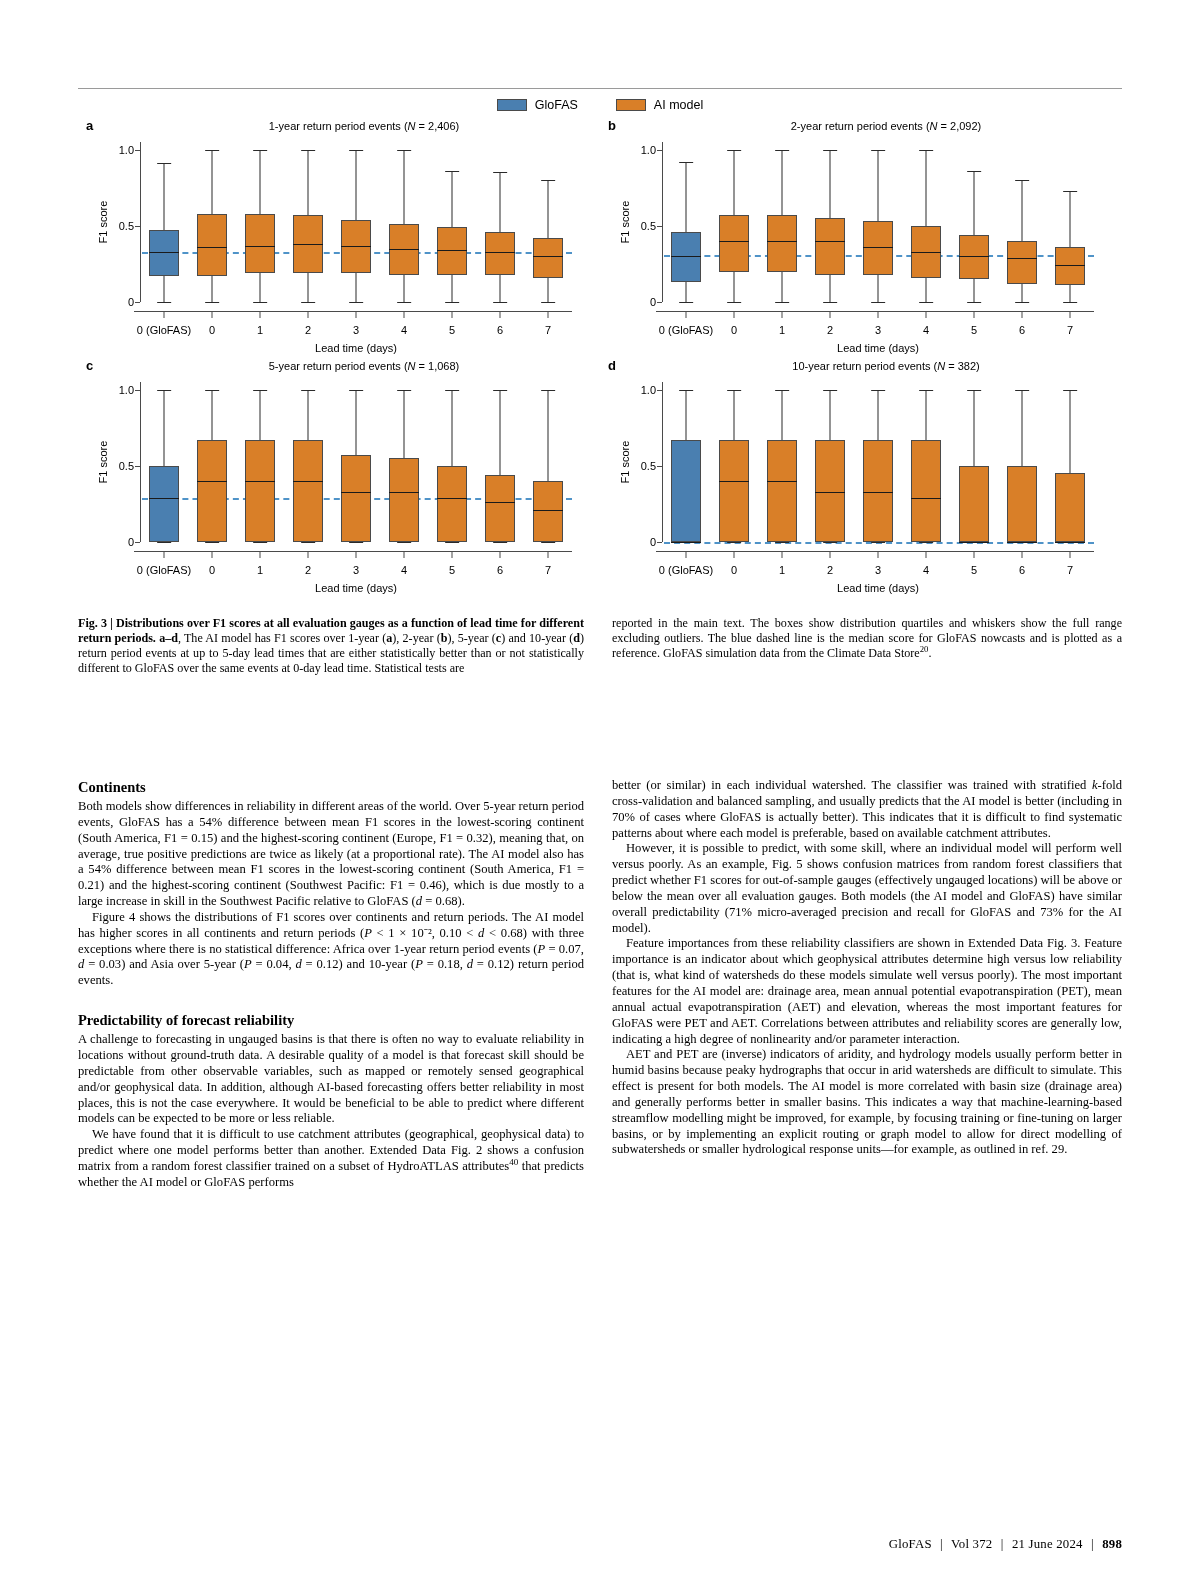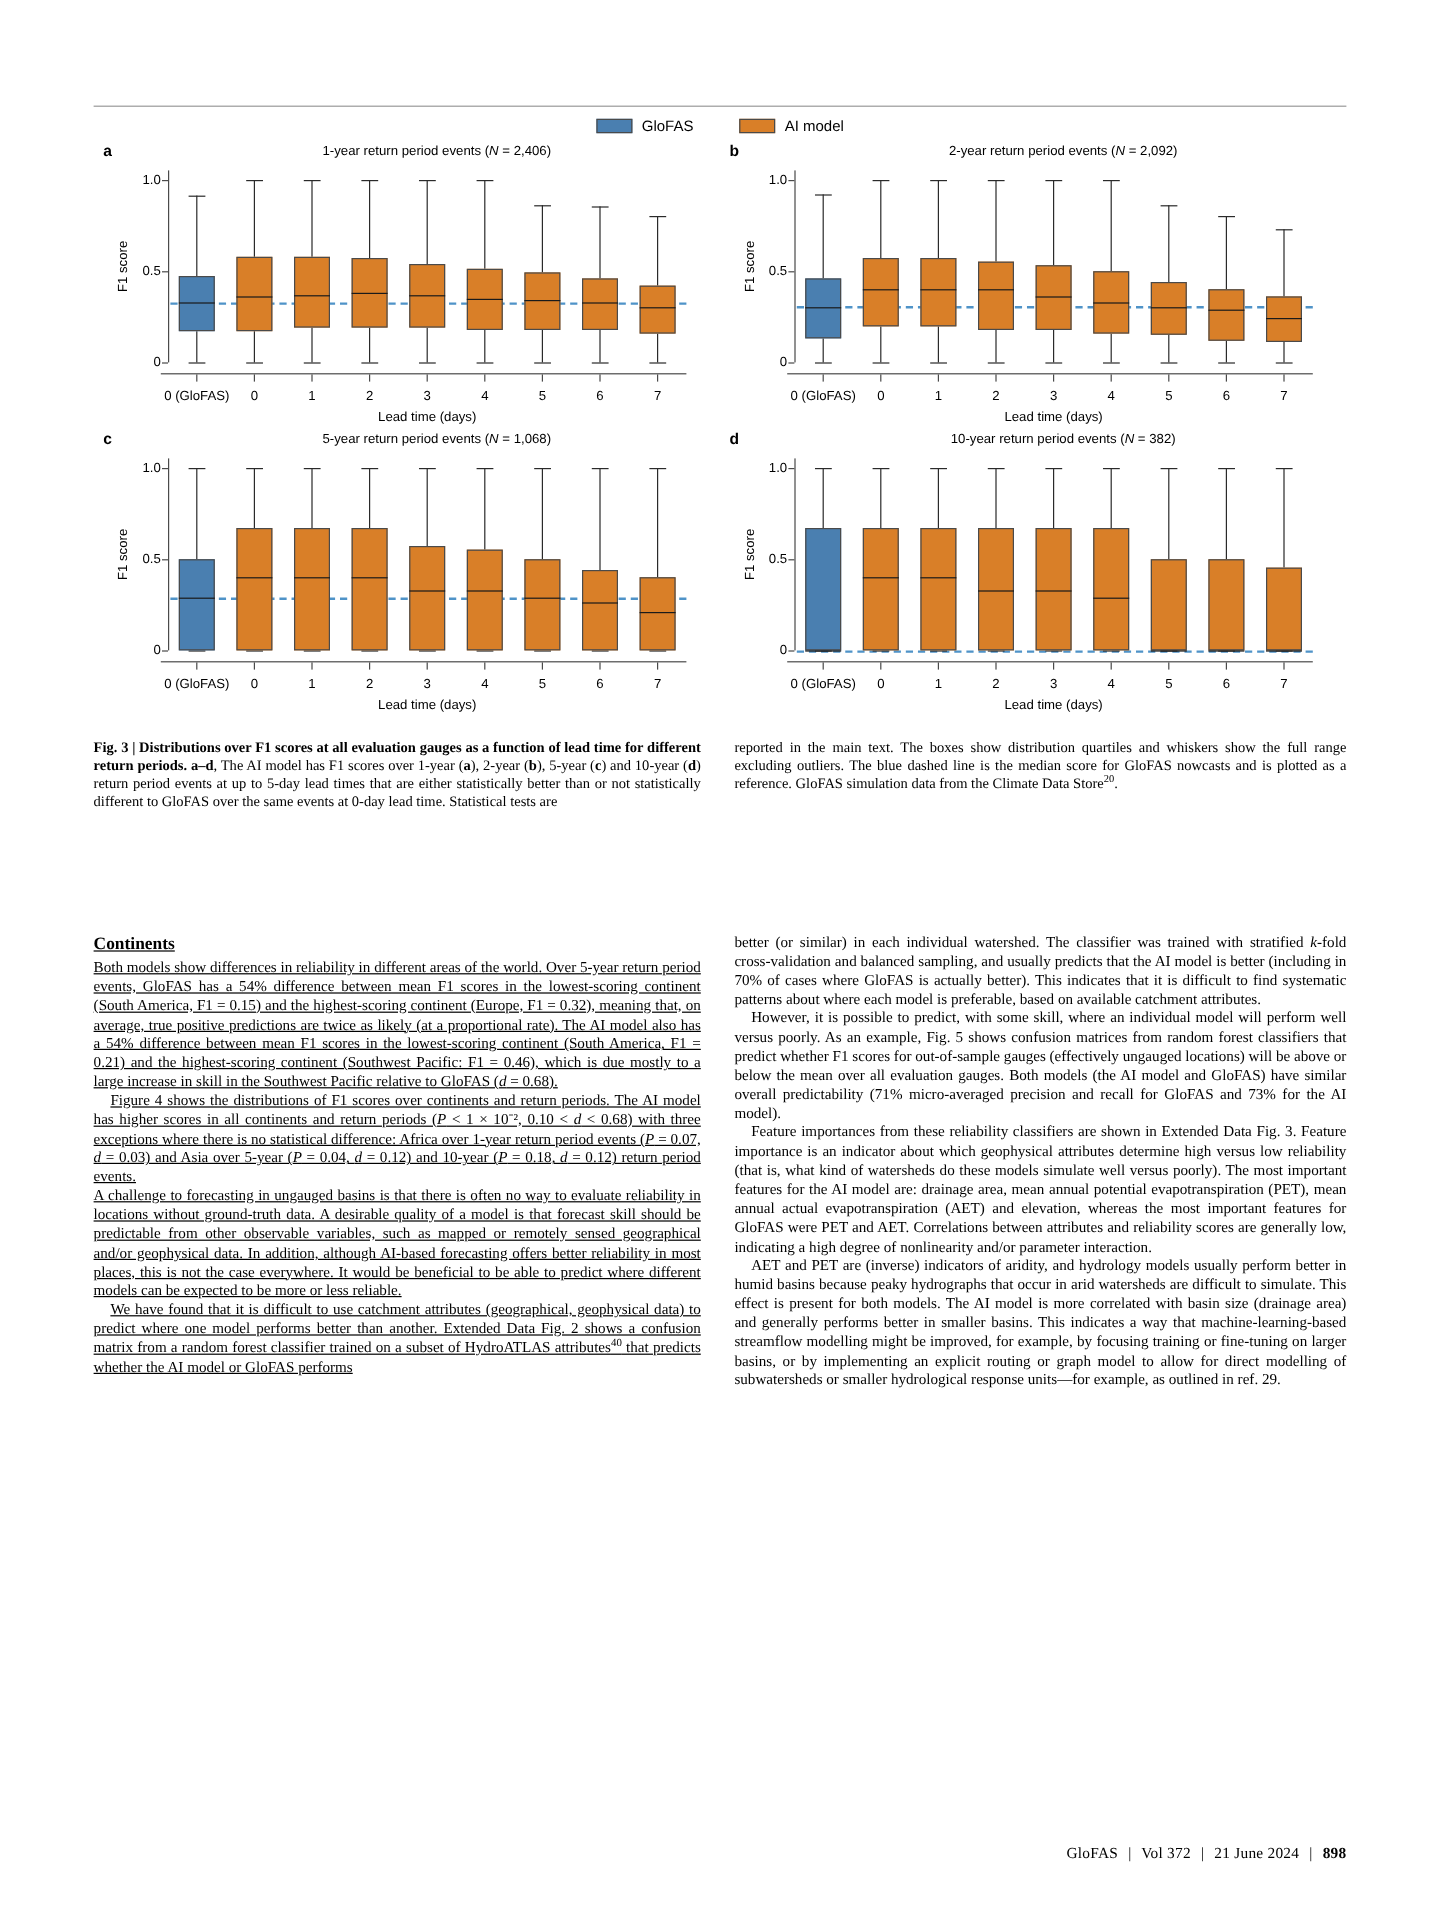--- a/index.html
+++ b/index.html
@@ -209,21 +209,21 @@
 
   
   .col {
     position: absolute;
     top: 778px;
     width: 506px;
     font-size: 12.6px;
     line-height: 15.85px;
     text-align: justify;
   }
-  .col.left { left: 78px; text-decoration: underline; }
+  .col.left { left: 78px; }
   .col.right { left: 612px; width: 510px; }
 
   h2.sec {
     font-family: "Liberation Serif", serif;
     font-weight: bold;
     font-size: 14.5px;
     margin: 0 0 3px 0;
     line-height: 18px;
   }
   h2.sec.spaced { margin-top: 22px; }
@@ -624,20 +624,21 @@
       </div>
   </div>
 
   <div class="caption left" id="cap-left"><b>Fig. 3 | Distributions over F1 scores at all evaluation gauges as a function of lead time for different return periods.</b> <b>a–d</b>, The AI model has F1 scores over 1-year (<b>a</b>), 2-year (<b>b</b>), 5-year (<b>c</b>) and 10-year (<b>d</b>) return period events at up to 5-day lead times that are either statistically better than or not statistically different to GloFAS over the same events at 0-day lead time. Statistical tests are</div>
   <div class="caption right" id="cap-right">reported in the main text. The boxes show distribution quartiles and whiskers show the full range excluding outliers. The blue dashed line is the median score for GloFAS nowcasts and is plotted as a reference. GloFAS simulation data from the Climate Data Store<sup>20</sup>.</div>
 
   <div class="col left">
     <h2 class="sec">Continents</h2>
     <p class="para" id="lp1">Both models show differences in reliability in different areas of the world. Over 5-year return period events, GloFAS has a 54% difference between mean F1 scores in the lowest-scoring continent (South America, F1 = 0.15) and the highest-scoring continent (Europe, F1 = 0.32), meaning that, on average, true positive predictions are twice as likely (at a proportional rate). The AI model also has a 54% difference between mean F1 scores in the lowest-scoring continent (South America, F1 = 0.21) and the highest-scoring continent (Southwest Pacific: F1 = 0.46), which is due mostly to a large increase in skill in the Southwest Pacific relative to GloFAS (<span class="it">d</span> = 0.68).</p>
     <p class="para indent" id="lp2">Figure 4 shows the distributions of F1 scores over continents and return periods. The AI model has higher scores in all continents and return periods (<span class="it">P</span> &lt; 1 × 10⁻², 0.10 &lt; <span class="it">d</span> &lt; 0.68) with three exceptions where there is no statistical difference: Africa over 1-year return period events (<span class="it">P</span> = 0.07, <span class="it">d</span> = 0.03) and Asia over 5-year (<span class="it">P</span> = 0.04, <span class="it">d</span> = 0.12) and 10-year (<span class="it">P</span> = 0.18, <span class="it">d</span> = 0.12) return period events.</p>
+    <h2 class="sec spaced">Predictability of forecast reliability</h2>
     <p class="para">A challenge to forecasting in ungauged basins is that there is often no way to evaluate reliability in locations without ground-truth data. A desirable quality of a model is that forecast skill should be predictable from other observable variables, such as mapped or remotely sensed geographical and/or geophysical data. In addition, although AI-based forecasting offers better reliability in most places, this is not the case everywhere. It would be beneficial to be able to predict where different models can be expected to be more or less reliable.</p>
     <p class="para indent" id="lp4">We have found that it is difficult to use catchment attributes (geographical, geophysical data) to predict where one model performs better than another. Extended Data Fig. 2 shows a confusion matrix from a random forest classifier trained on a subset of HydroATLAS attributes<sup>40</sup> that predicts whether the AI model or GloFAS performs</p>
   </div>
 
   <div class="col right">
     <p class="para" id="rp1">better (or similar) in each individual watershed. The classifier was trained with stratified <span class="it">k</span>-fold cross-validation and balanced sampling, and usually predicts that the AI model is better (including in 70% of cases where GloFAS is actually better). This indicates that it is difficult to find systematic patterns about where each model is preferable, based on available catchment attributes.</p>
     <p class="para indent">However, it is possible to predict, with some skill, where an individual model will perform well versus poorly. As an example, Fig. 5 shows confusion matrices from random forest classifiers that predict whether F1 scores for out-of-sample gauges (effectively ungauged locations) will be above or below the mean over all evaluation gauges. Both models (the AI model and GloFAS) have similar overall predictability (71% micro-averaged precision and recall for GloFAS and 73% for the AI model).</p>
     <p class="para indent">Feature importances from these reliability classifiers are shown in Extended Data Fig. 3. Feature importance is an indicator about which geophysical attributes determine high versus low reliability (that is, what kind of watersheds do these models simulate well versus poorly). The most important features for the AI model are: drainage area, mean annual potential evapotranspiration (PET), mean annual actual evapotranspiration (AET) and elevation, whereas the most important features for GloFAS were PET and AET. Correlations between attributes and reliability scores are generally low, indicating a high degree of nonlinearity and/or parameter interaction.</p>
     <p class="para indent">AET and PET are (inverse) indicators of aridity, and hydrology models usually perform better in humid basins because peaky hydrographs that occur in arid watersheds are difficult to simulate. This effect is present for both models. The AI model is more correlated with basin size (drainage area) and generally performs better in smaller basins. This indicates a way that machine-learning-based streamflow modelling might be improved, for example, by focusing training or fine-tuning on larger basins, or by implementing an explicit routing or graph model to allow for direct modelling of subwatersheds or smaller hydrological response units—for example, as outlined in ref. 29.</p>
   </div>

